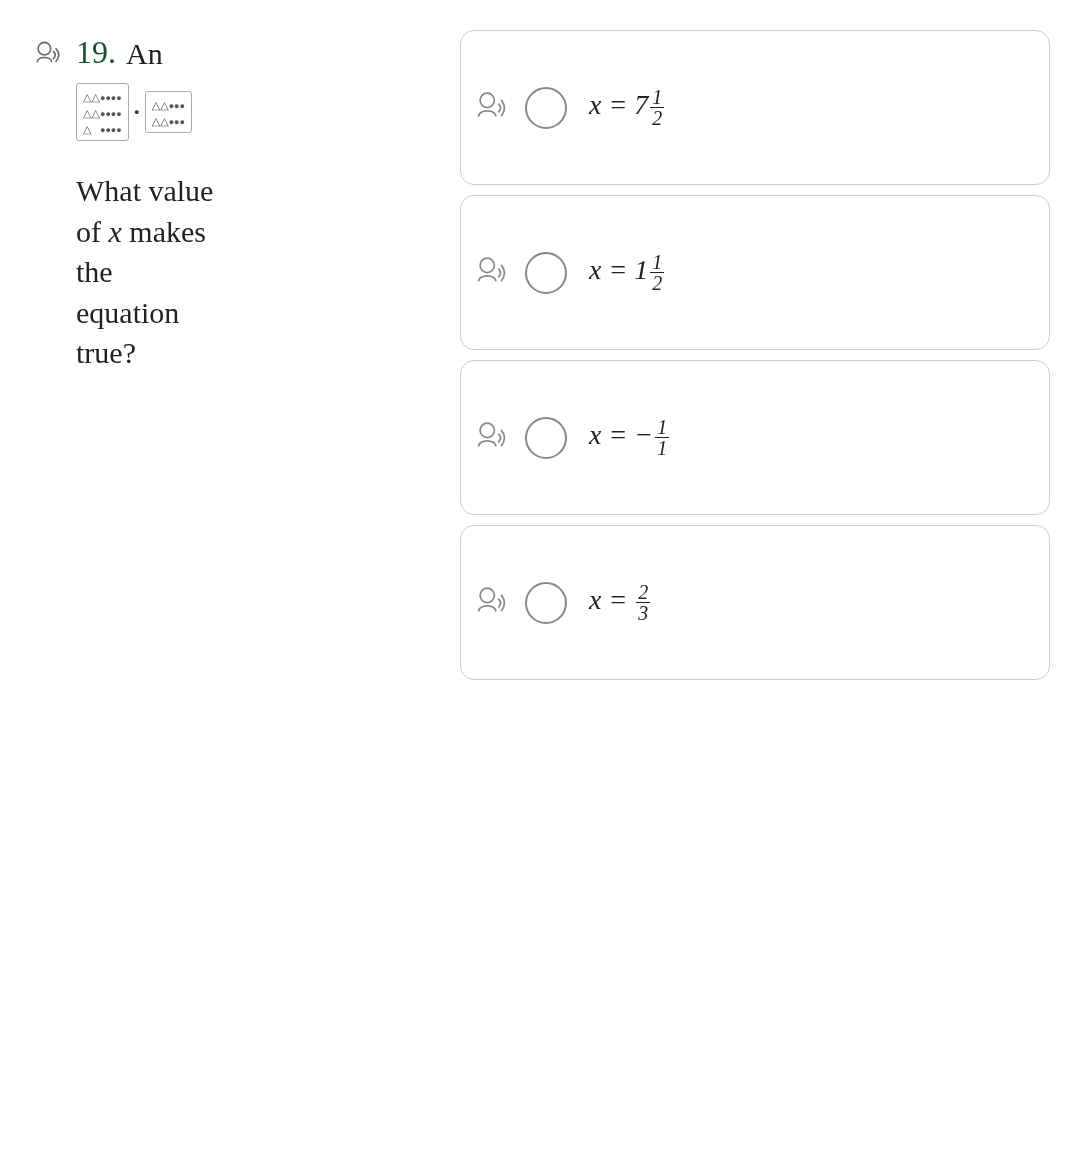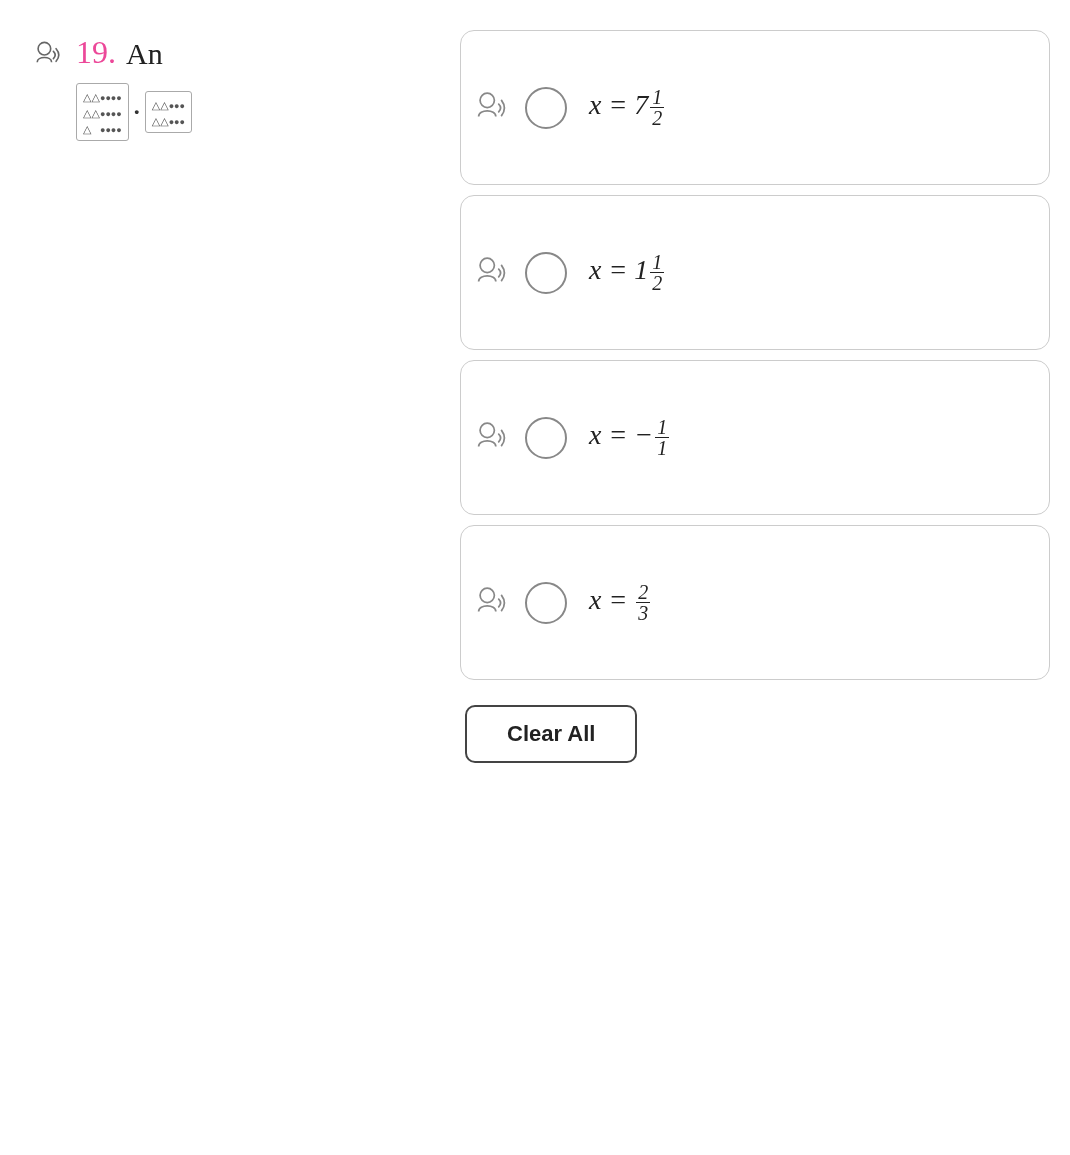--- a/index.html
+++ b/index.html
@@ -40,21 +40,21 @@
     .speaker-icon {
       width: 36px;
       height: 36px;
       flex-shrink: 0;
       margin-top: 2px;
     }
 
     .question-number {
       font-size: 32px;
       font-weight: 400;
-      color: #ec4899;
+      color: #14532d;
       line-height: 1.1;
     }
 
     .question-text-block {
       margin-left: 46px;
       font-size: 30px;
       color: #222;
       line-height: 1.35;
       margin-bottom: 22px;
     }
@@ -268,20 +268,27 @@
             <td><span style="font-size:11px;color:#555;">△</span></td>
             <td><span style="font-size:9px;color:#555;">●</span></td>
             <td><span style="font-size:9px;color:#555;">●</span></td>
             <td><span style="font-size:9px;color:#555;">●</span></td>
           </tr>
         </tbody>
           </table>
       </div>
     </div>
 
+    <div class="question-text-block2">
+      What value<br>
+      of <em>x</em> makes<br>
+      the<br>
+      equation<br>
+      true?
+    </div>
   </div>
 
   <div class="right-col">
 
     <div class="answer-choice">
       <svg class="choice-speaker" viewBox="0 0 44 44" fill="none" xmlns="http://www.w3.org/2000/svg">
         <circle cx="17" cy="14" r="7.5" stroke="#888" stroke-width="1.8" fill="none"></circle>
         <path d="M8 31 C8 23 26 23 26 31" stroke="#888" stroke-width="1.8" fill="none"></path>
         <path d="M29 18 Q33 22 29 26" stroke="#888" stroke-width="1.8" fill="none" stroke-linecap="round"></path>
         <path d="M32 14 Q38 22 32 30" stroke="#888" stroke-width="1.8" fill="none" stroke-linecap="round"></path>
@@ -336,18 +343,15 @@
       </svg>
       <div class="choice-radio"></div>
       <div class="choice-text">
         <span class="var-x"><em>x</em> = </span><span class="fraction-inline">
             <span class="frac-num">2</span>
             <span class="frac-den">3</span>
           </span>
       </div>
     </div>
 
-    <div class="clear-btn-row">
-      <button class="clear-all-btn">Clear All</button>
-    </div>
 
   </div>
 </div>
 
 </body></html>

